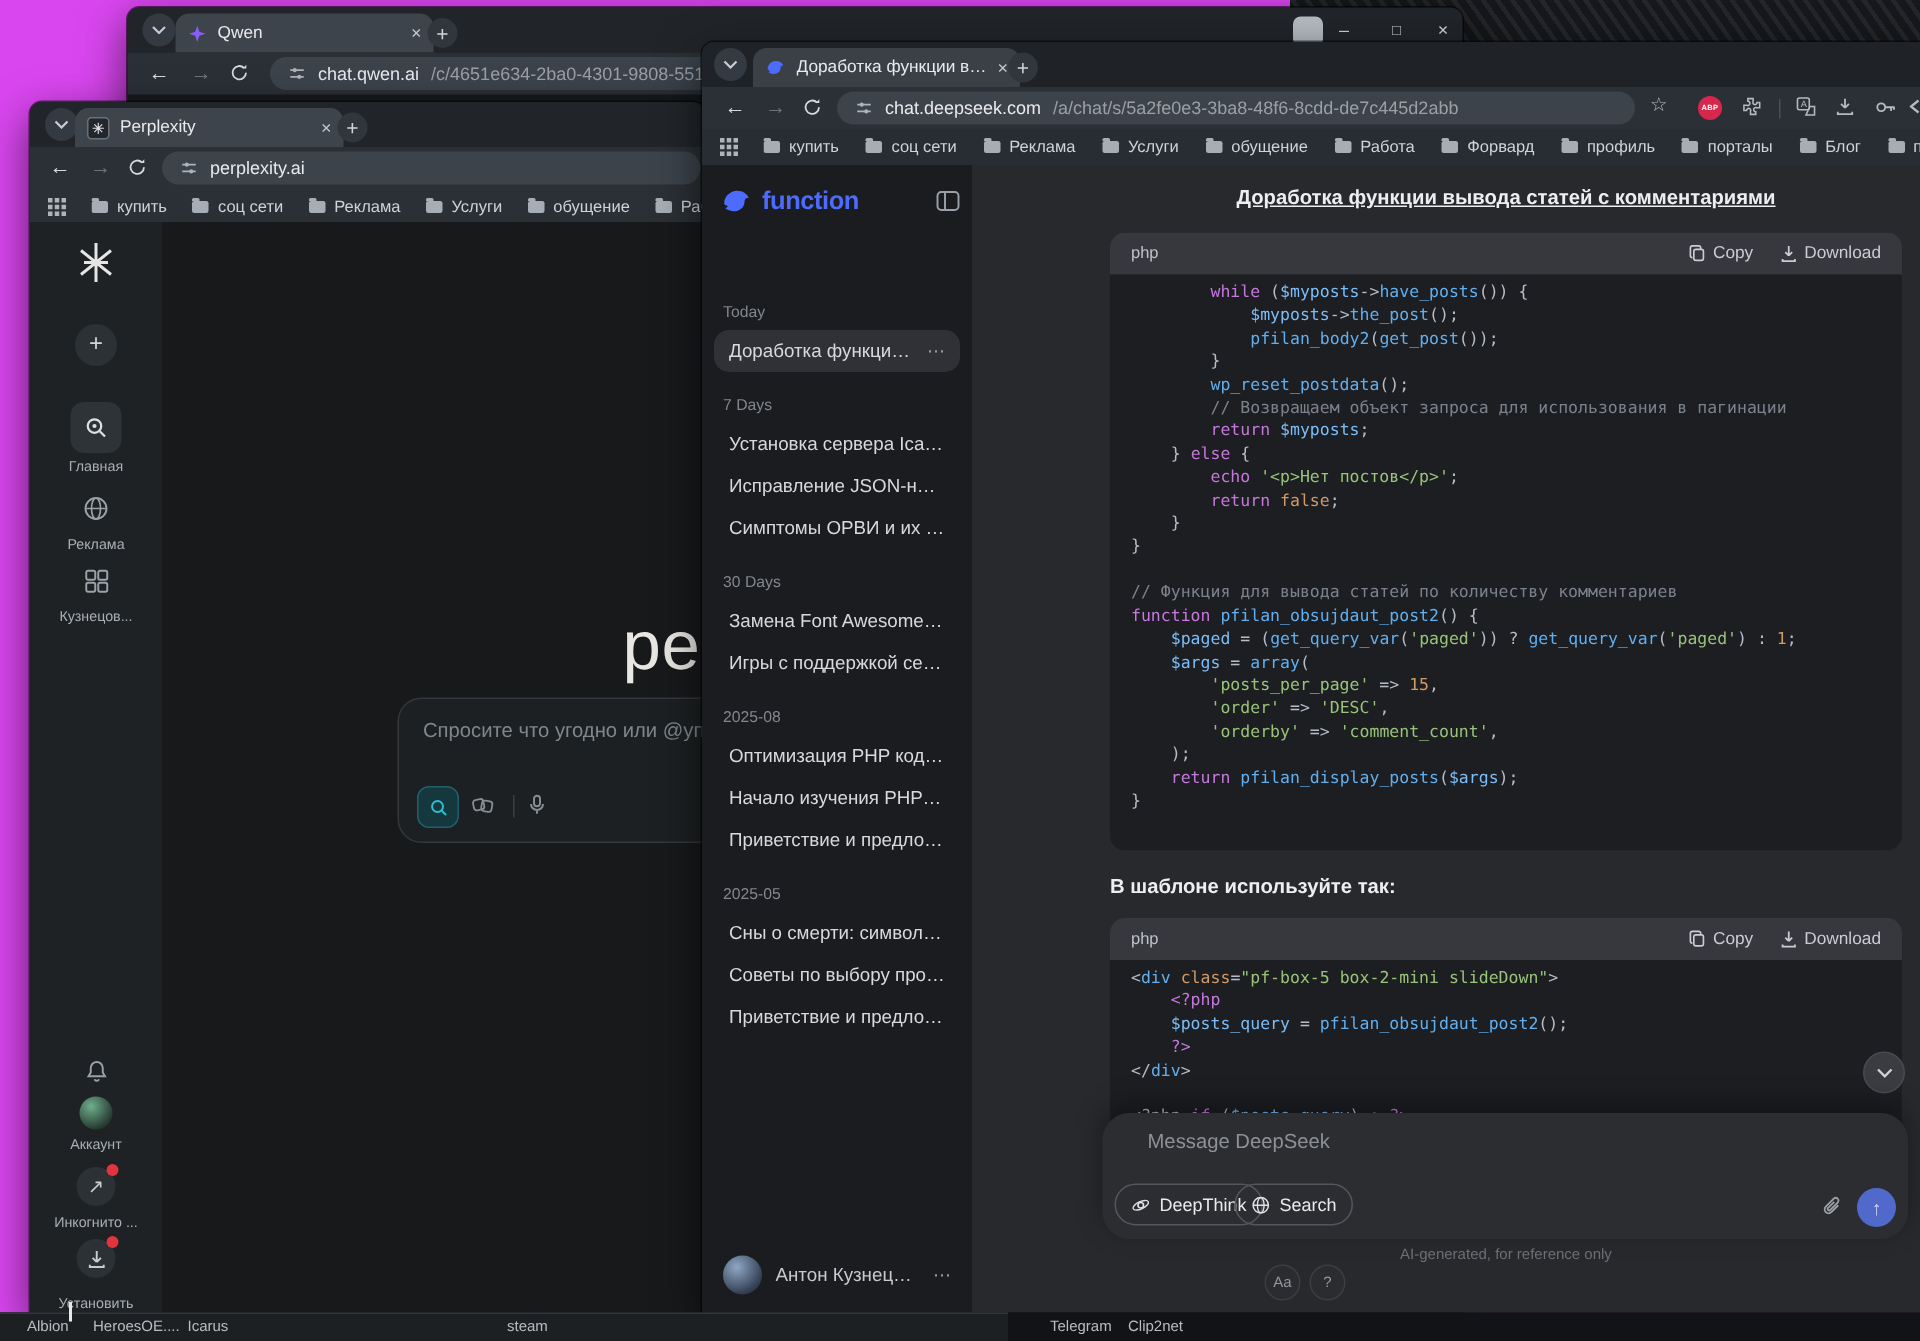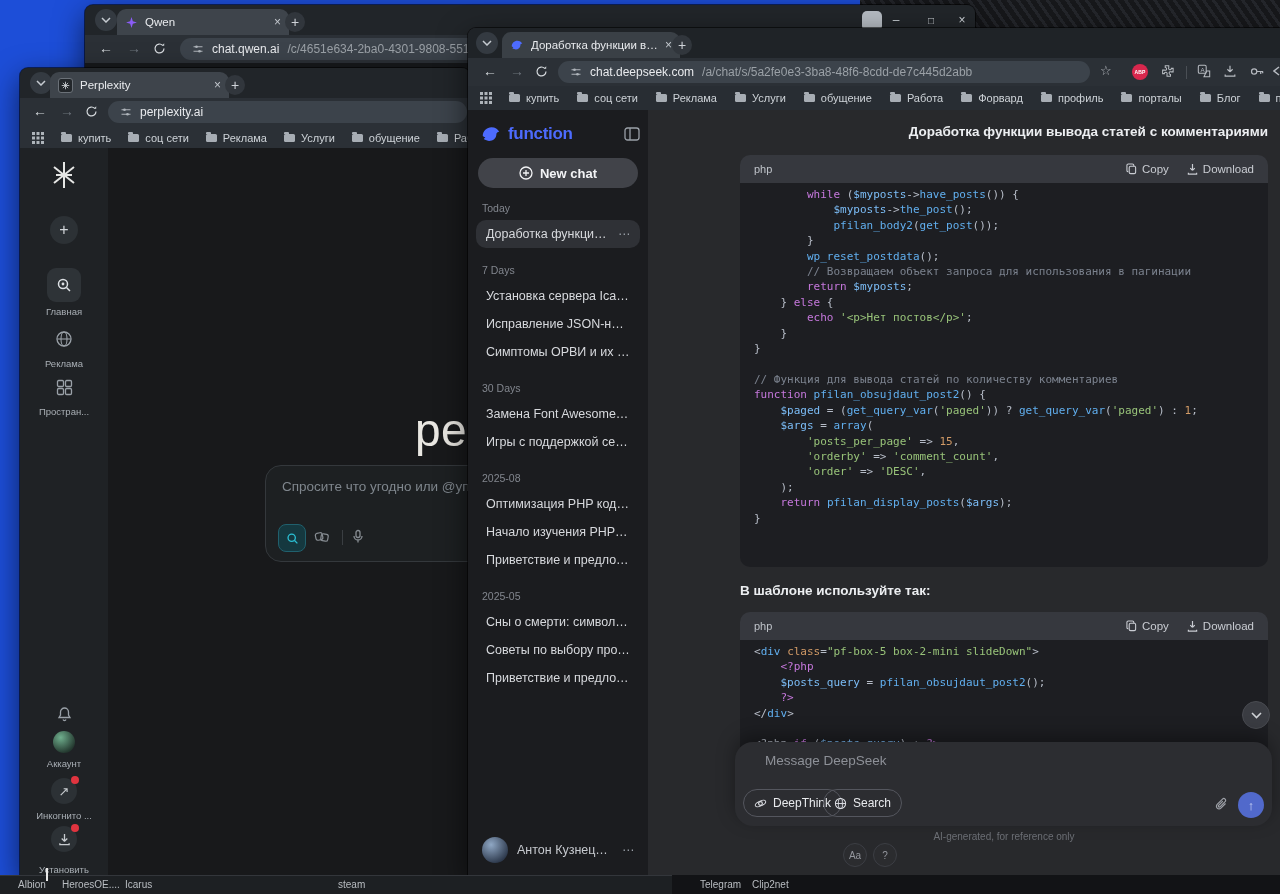--- a/index.html
+++ b/index.html
@@ -1,16 +1,16 @@
 <!DOCTYPE html>
 <html><head>
 <meta charset="utf-8">
 <style>
   html,body{margin:0;padding:0;background:#0d0e10;}
-  .screen{position:relative;width:1280px;height:894px;overflow:hidden;background:#1d4ed8;
+  .screen{position:relative;width:1280px;height:894px;overflow:hidden;background:#d946ef;
     font-family:"Liberation Sans","DejaVu Sans",sans-serif;-webkit-font-smoothing:antialiased;}
   .hatch{position:absolute;left:860px;top:0;width:420px;height:70px;
     background:repeating-linear-gradient(55deg,#24262b 0 3px,#17181b 3px 8px);}
   
   .window{position:absolute;border-radius:8px 8px 0 0;overflow:hidden;
     box-shadow:0 0 0 1px rgba(0,0,0,.55),0 10px 30px rgba(0,0,0,.6);}
   .tabbar{position:absolute;left:0;top:0;right:0;height:30px;background:#212529;}
   .urlbar{position:absolute;left:0;top:30px;right:0;height:28px;background:#2b3036;}
   .chev-btn{position:absolute;width:22px;height:22px;border-radius:50%;background:#343a41;
     display:flex;align-items:center;justify-content:center;color:#c6cbd1;}
@@ -77,21 +77,21 @@
   .hist-label:first-child{margin-top:6px;}
   .hist-item{height:28px;line-height:28px;font-size:12.5px;color:#d7d9dd;white-space:nowrap;overflow:hidden;
     text-overflow:ellipsis;padding:0 6px;}
   .hist-item.active{background:#2f3136;border-radius:10px;display:flex;align-items:center;margin:0 -4px 2px;padding:0 10px;}
   .hist-item.active .t{flex:1;white-space:nowrap;overflow:hidden;text-overflow:ellipsis;}
   .hist-menu{color:#9aa0a8;font-size:12px;margin-left:6px;}
   .ds-profile{position:absolute;left:0;right:0;bottom:0;height:50px;display:flex;align-items:center;gap:9px;padding:0 14px;}
   .ds-avatar{width:26px;height:26px;border-radius:50%;background:radial-gradient(circle at 35% 30%,#8fa7c4,#2e3a4d 75%);}
   .ds-pname{flex:1;font-size:12.5px;color:#c6c9ce;white-space:nowrap;overflow:hidden;text-overflow:ellipsis;}
   .ds-main{position:absolute;left:180px;top:0;right:0;bottom:0;background:#28292c;}
-  .ds-title{position:absolute;left:92px;top:14px;width:528px;text-align:right;font-size:13.5px;font-weight:bold;color:#eceef1;}
+  .ds-title{position:absolute;left:92px;top:14px;width:528px;text-align:center;font-size:13.5px;font-weight:bold;color:#eceef1;text-decoration:underline;}
   .ds-col{position:absolute;left:92px;top:45px;width:528px;}
   .codeblock{border-radius:10px;overflow:hidden;}
   .code-head{height:28px;background:#36383e;display:flex;align-items:center;padding:0 14px;gap:18px;}
   .code-lang{font-size:11px;color:#bfc3c9;flex:1;}
   .code-btn{display:flex;align-items:center;gap:5px;font-size:11.5px;color:#c9ccd2;}
   .code-body{background:#1d1e22;padding:4px 14px 8px;font-family:"DejaVu Sans Mono",monospace;
     font-size:11px;line-height:15.4px;overflow:hidden;}
   #ds-code1-body{height:372px;}
   #ds-code2-body{height:128px;}
   .code-line{white-space:pre;min-height:15.4px;}
@@ -283,21 +283,21 @@
         <div class="pp-ic" style="top:228px;">
           <svg width="17" height="17" viewBox="0 0 17 17">
               <g fill="none" stroke="currentColor" stroke-width="1.3">
                 <rect x="1.5" y="1.5" width="6" height="6" rx="1.2"></rect>
                 <rect x="9.5" y="1.5" width="6" height="6" rx="1.2"></rect>
                 <rect x="1.5" y="9.5" width="6" height="6" rx="1.2"></rect>
                 <rect x="9.5" y="9.5" width="6" height="6" rx="1.2"></rect>
               </g>
             </svg>
         </div>
-        <div class="lbl" style="top:258px;">Простран...</div>
+        <div class="lbl" style="top:258px;">Кузнецов...</div>
 
         <div class="pp-ic" style="top:555px;">
           <svg width="17" height="17" viewBox="0 0 17 17">
               <path d="M8.5 2a4 4 0 0 1 4 4v3l1.5 2.5H3L4.5 9V6a4 4 0 0 1 4-4z" fill="none" stroke="currentColor" stroke-width="1.3"></path>
               <path d="M7 13.5a1.6 1.6 0 0 0 3 0" fill="none" stroke="currentColor" stroke-width="1.3"></path>
             </svg>
         </div>
         <div style="position:absolute;left:33px;top:583px;width:22px;height:22px;border-radius:50%;background:radial-gradient(circle at 35% 30%,#6fae8d,#23372e 75%);"></div>
         <div class="lbl" style="top:610px;">Аккаунт</div>
         <div class="pp-circle" style="top:630px;">
@@ -484,27 +484,20 @@
                 <path d="M3 14c0-5.5 4.5-9.5 9.5-9.5 4 0 7 2 8.5 5-2.2.2-3.2 1.3-3.2 3.2 0 4-3.8 6.8-7.8 6.8-1.6 0-4.2-.7-6-2l1.8-1.6C4.4 15 3 14.6 3 14z" fill="#4D6BFE"></path>
               </svg>
           </span>
           <span class="ds-wordmark">function</span>
           <span class="ds-collapse">
             <svg width="16" height="14" viewBox="0 0 16 14">
                 <rect x="1" y="1" width="14" height="12" rx="2.5" fill="none" stroke="currentColor" stroke-width="1.3"></rect>
                 <path d="M6 1v12" stroke="currentColor" stroke-width="1.3"></path>
               </svg>
           </span>
-        </div>
-        <div class="ds-newchat">
-          <svg width="14" height="14" viewBox="0 0 14 14">
-              <circle cx="7" cy="7" r="6" fill="none" stroke="#f2f3f5" stroke-width="1.3"></circle>
-              <path d="M7 4v6M4 7h6" stroke="#f2f3f5" stroke-width="1.3"></path>
-            </svg>
-          <span>New chat</span>
         </div>
         <div class="ds-hist" id="ds-history">
             <div class="hist-label">Today</div>
             <div class="hist-item active">
               <span class="t">Доработка функции вывода с</span>
               <span class="hist-menu">⋯</span>
             </div>
             <div class="hist-label">7 Days</div>
             <div class="hist-item">Установка сервера Icarus на Ubu...</div>
             <div class="hist-item">Исправление JSON-настроек VS...</div>
@@ -551,30 +544,31 @@
             <div class="code-body" id="ds-code1-body">
                 <div class="code-line"><span class="tk-p">        </span><span class="tk-k">while</span><span class="tk-p"> (</span><span class="tk-v">$myposts</span><span class="tk-p">-&gt;</span><span class="tk-f">have_posts</span><span class="tk-p">()) {</span></div>
                 <div class="code-line"><span class="tk-p">            </span><span class="tk-v">$myposts</span><span class="tk-p">-&gt;</span><span class="tk-f">the_post</span><span class="tk-p">();</span></div>
                 <div class="code-line"><span class="tk-p">            </span><span class="tk-f">pfilan_body2</span><span class="tk-p">(</span><span class="tk-f">get_post</span><span class="tk-p">());</span></div>
                 <div class="code-line"><span class="tk-p">        }</span></div>
                 <div class="code-line"><span class="tk-p">        </span><span class="tk-f">wp_reset_postdata</span><span class="tk-p">();</span></div>
                 <div class="code-line"><span class="tk-c">        // Возвращаем объект запроса для использования в пагинации</span></div>
                 <div class="code-line"><span class="tk-p">        </span><span class="tk-k">return</span><span class="tk-p"> </span><span class="tk-v">$myposts</span><span class="tk-p">;</span></div>
                 <div class="code-line"><span class="tk-p">    } </span><span class="tk-k">else</span><span class="tk-p"> {</span></div>
                 <div class="code-line"><span class="tk-p">        </span><span class="tk-k">echo</span><span class="tk-p"> </span><span class="tk-s">'&lt;p&gt;Нет постов&lt;/p&gt;'</span><span class="tk-p">;</span></div>
+                <div class="code-line"><span class="tk-p">        </span><span class="tk-k">return</span><span class="tk-p"> </span><span class="tk-n">false</span><span class="tk-p">;</span></div>
                 <div class="code-line"><span class="tk-p">    }</span></div>
                 <div class="code-line"><span class="tk-p">}</span></div>
                 <div class="code-line">&nbsp;</div>
                 <div class="code-line"><span class="tk-c">// Функция для вывода статей по количеству комментариев</span></div>
                 <div class="code-line"><span class="tk-k">function</span><span class="tk-p"> </span><span class="tk-f">pfilan_obsujdaut_post2</span><span class="tk-p">() {</span></div>
                 <div class="code-line"><span class="tk-p">    </span><span class="tk-v">$paged</span><span class="tk-p"> = (</span><span class="tk-f">get_query_var</span><span class="tk-p">(</span><span class="tk-s">'paged'</span><span class="tk-p">)) ? </span><span class="tk-f">get_query_var</span><span class="tk-p">(</span><span class="tk-s">'paged'</span><span class="tk-p">) : </span><span class="tk-n">1</span><span class="tk-p">;</span></div>
                 <div class="code-line"><span class="tk-p">    </span><span class="tk-v">$args</span><span class="tk-p"> = </span><span class="tk-f">array</span><span class="tk-p">(</span></div>
                 <div class="code-line"><span class="tk-p">        </span><span class="tk-s">'posts_per_page'</span><span class="tk-p"> =&gt; </span><span class="tk-n">15</span><span class="tk-p">,</span></div>
+                <div class="code-line"><span class="tk-p">        </span><span class="tk-s">'order'</span><span class="tk-p"> =&gt; </span><span class="tk-s">'DESC'</span><span class="tk-p">,</span></div>
                 <div class="code-line"><span class="tk-p">        </span><span class="tk-s">'orderby'</span><span class="tk-p"> =&gt; </span><span class="tk-s">'comment_count'</span><span class="tk-p">,</span></div>
-                <div class="code-line"><span class="tk-p">        </span><span class="tk-s">'order'</span><span class="tk-p"> =&gt; </span><span class="tk-s">'DESC'</span><span class="tk-p">,</span></div>
                 <div class="code-line"><span class="tk-p">    );</span></div>
                 <div class="code-line"><span class="tk-p">    </span><span class="tk-k">return</span><span class="tk-p"> </span><span class="tk-f">pfilan_display_posts</span><span class="tk-p">(</span><span class="tk-v">$args</span><span class="tk-p">);</span></div>
                 <div class="code-line"><span class="tk-p">}</span></div>
               </div>
           </div>
           <div class="ds-between">В шаблоне используйте так:</div>
           <div class="codeblock">
             <div class="code-head">
               <span class="code-lang">php</span>
               <span class="code-btn">

